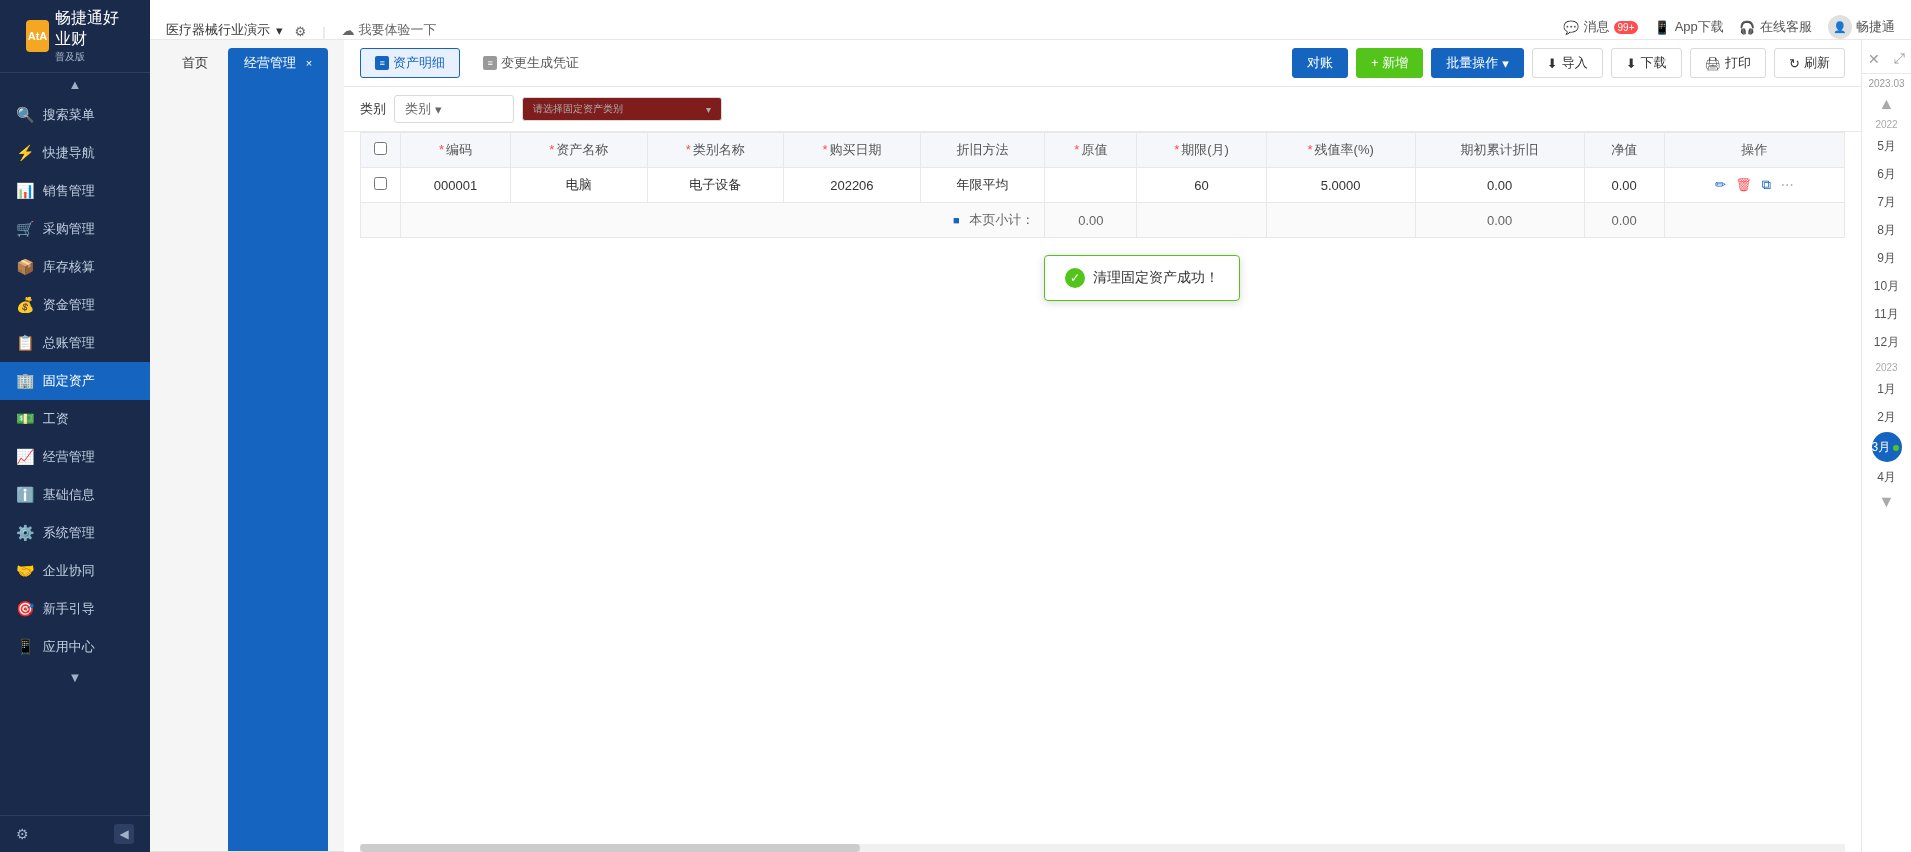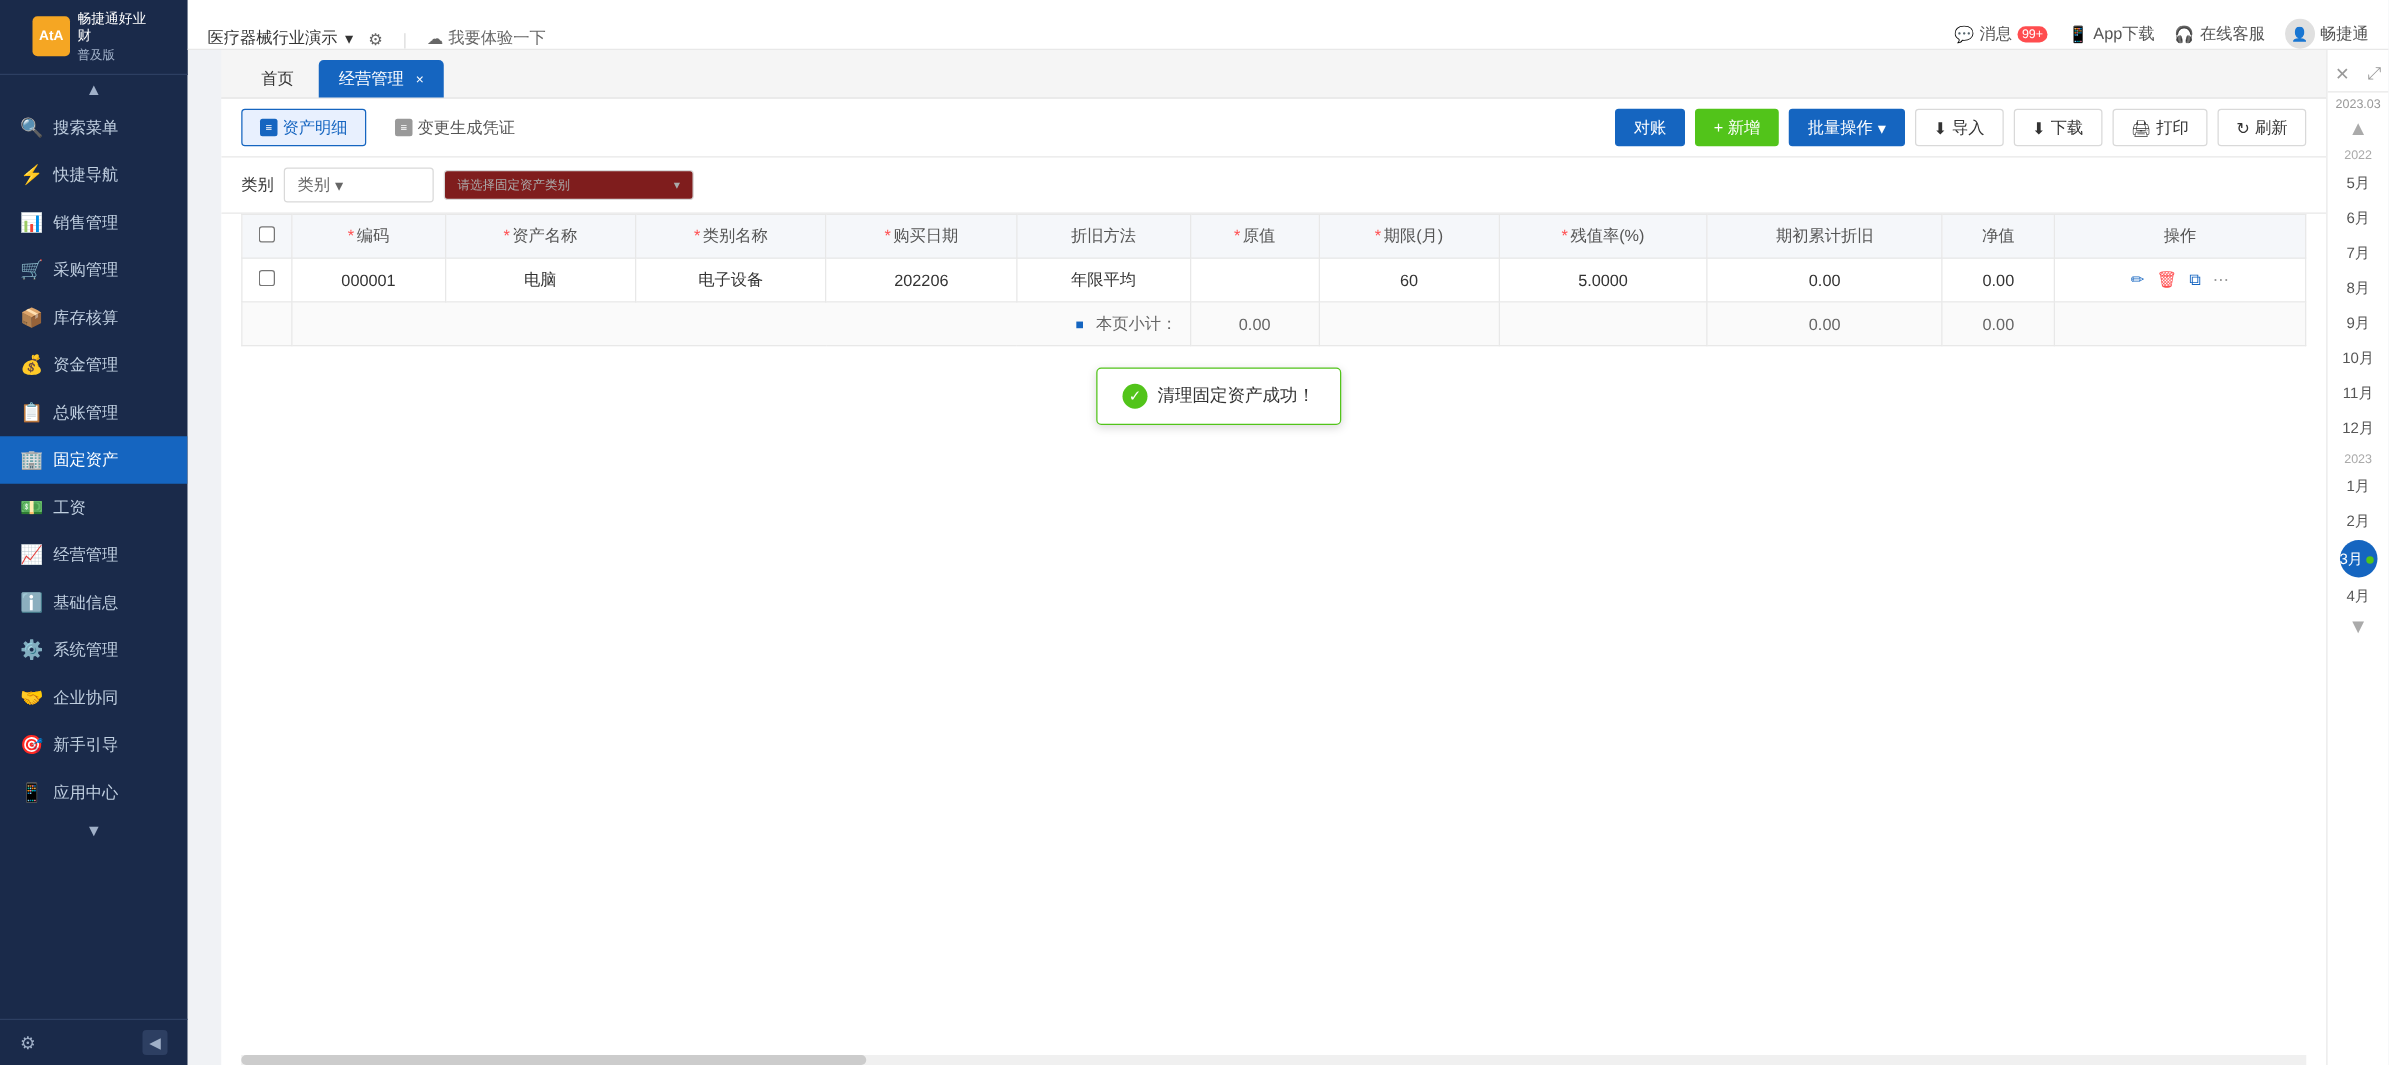--- a/index.html
+++ b/index.html
@@ -29,21 +29,21 @@
       border-radius: 4px;
       display: flex;
       align-items: center;
       justify-content: center;
       color: white;
       font-size: 11px;
       font-weight: bold;
     }
     .sidebar-logo-text {
       color: white;
-      font-size: 11px;
+      font-size: 16px;
       line-height: 1.3;
     }
     .sidebar-logo-sub {
       color: #a0b0c8;
       font-size: 10px;
     }
     .sidebar-scroll {
       flex: 1;
       overflow-y: auto;
       overflow-x: hidden;
@@ -155,23 +155,22 @@
     
     .content-wrapper {
       flex: 1;
       display: flex;
       overflow: hidden;
     }
 
     .content-main {
       flex: 1;
       display: flex;
-      flex-direction: column;
+      flex-direction: row;
       overflow: hidden;
-      padding-left: 27px;
     }
 
     
     .tab-bar {
       background: #f5f5f5;
       padding: 8px 16px 0;
       display: flex;
       gap: 4px;
       border-bottom: 1px solid #e0e0e0;
     }

